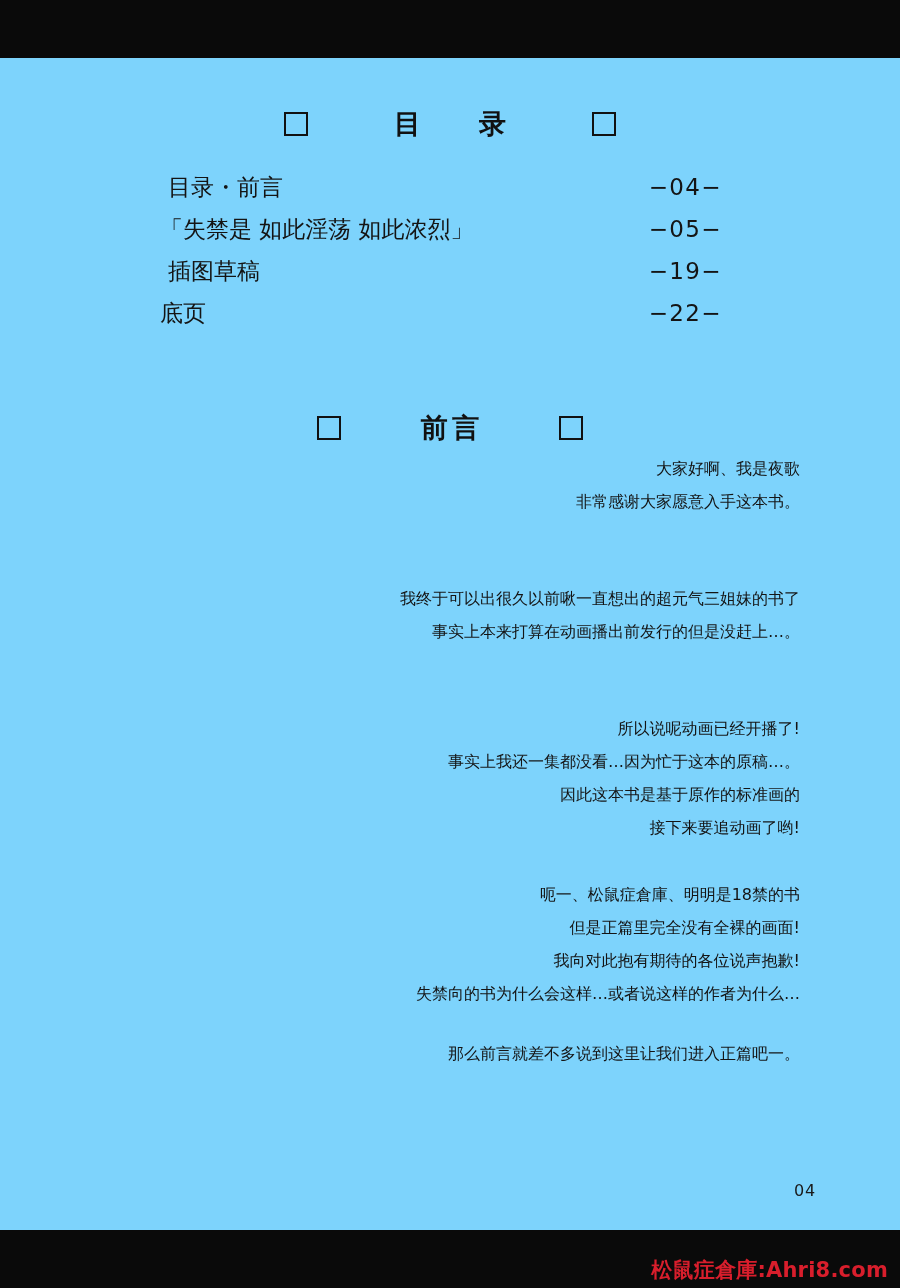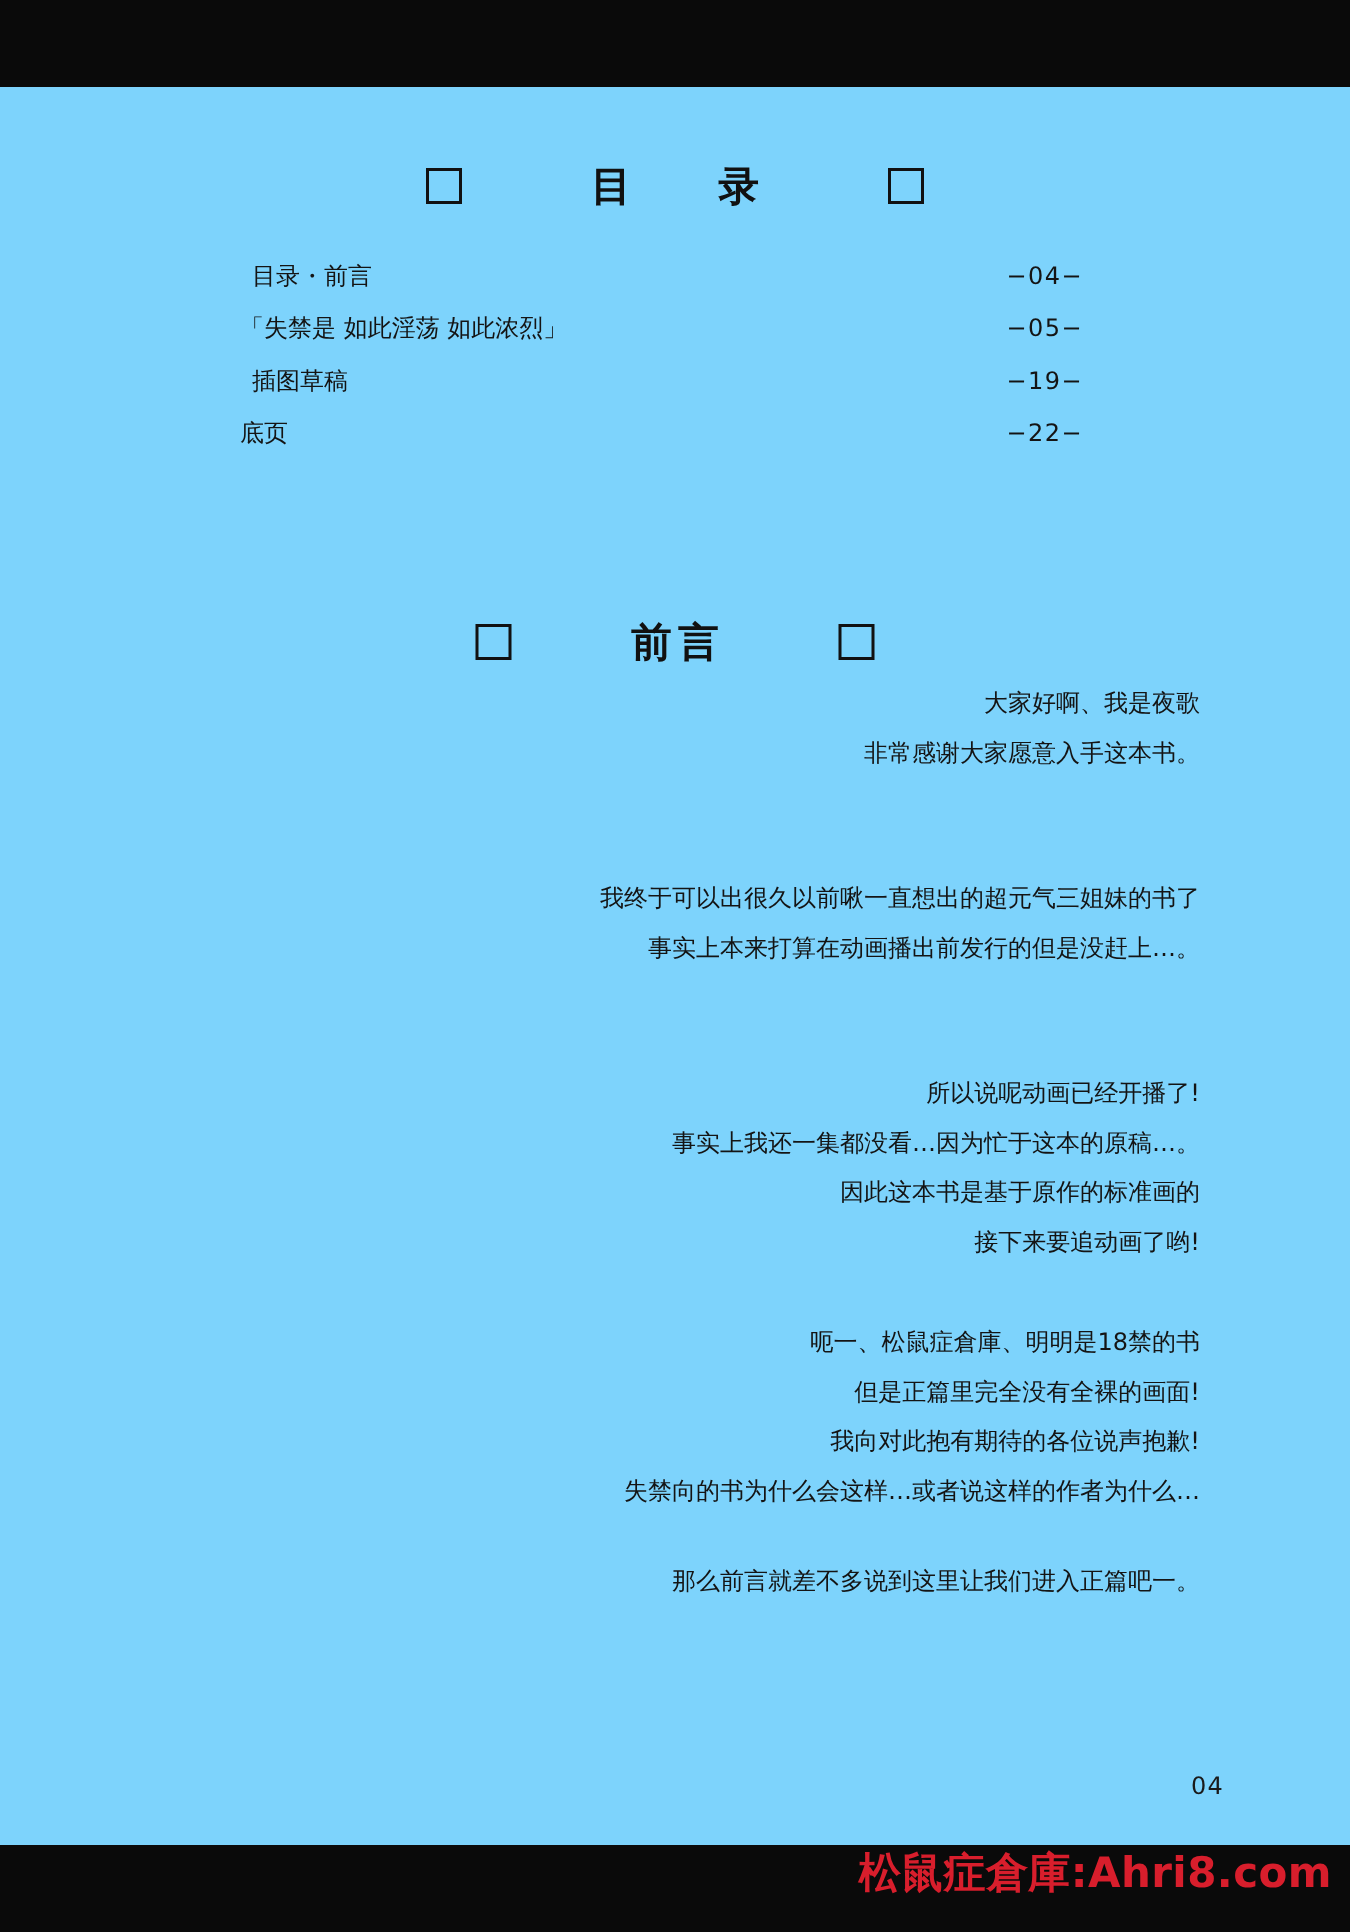--- a/index.html
+++ b/index.html
@@ -74,21 +74,21 @@
   .toc {
     position: absolute;
     left: 160px;
     top: 118px;
     width: 580px;
   }
   .toc-row {
     display: flex;
     justify-content: space-between;
     align-items: baseline;
-    font-size: 16px;
+    font-size: 23px;
     line-height: 1;
     margin-bottom: 19px;
     color: #141414;
     font-weight: 500;
   }
   .toc-row .toc-label { white-space: nowrap; }
   .toc-row .toc-page {
     white-space: nowrap;
     letter-spacing: 0.06em;
     margin-right: 18px;
@@ -117,22 +117,22 @@
     right: 84px;
     bottom: 30px;
     font-size: 16px;
     color: #1a1a1a;
     letter-spacing: 0.05em;
   }
   
   .watermark {
     position: absolute;
     right: 12px;
-    bottom: 20px;
-    font-size: 28px;
+    bottom: 4px;
+    font-size: 21px;
     font-weight: 700;
     color: #d81e2c;
     letter-spacing: 0.01em;
     white-space: nowrap;
     font-family: "DejaVu Sans", "Liberation Sans", sans-serif;
   }
 </style>
 </head>
 <body>
 

